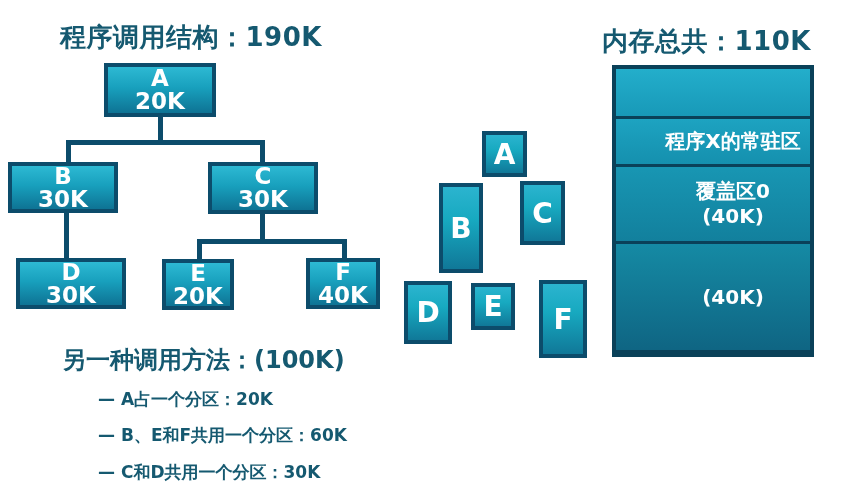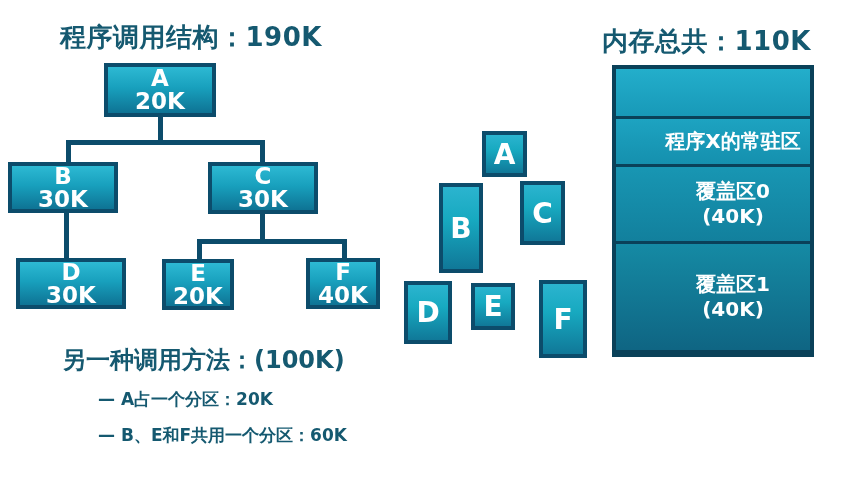--- a/index.html
+++ b/index.html
@@ -125,26 +125,26 @@
       <span></span>
     </div>
     <div class="msec s2">
       <span>程序X的常驻区</span>
     </div>
     <div class="msec s3">
       <span>覆盖区0</span>
       <span>(40K)</span>
     </div>
     <div class="msec s4">
-      <span>覆盖区1</span>
       <span>(40K)</span>
     </div>
     <div class="msec s5">
       <span></span>
       <span></span>
     </div>
   </div>
 
   <div class="alt-title">另一种调用方法：(100K)</div>
   <div class="alt-item" style="top:388px;">— A占一个分区：20K</div>
   <div class="alt-item" style="top:424px;">— B、E和F共用一个分区：60K</div>
+  <div class="alt-item" style="top:461px;">— C和D共用一个分区：30K</div>
 
 </div>
 
 </body></html>

